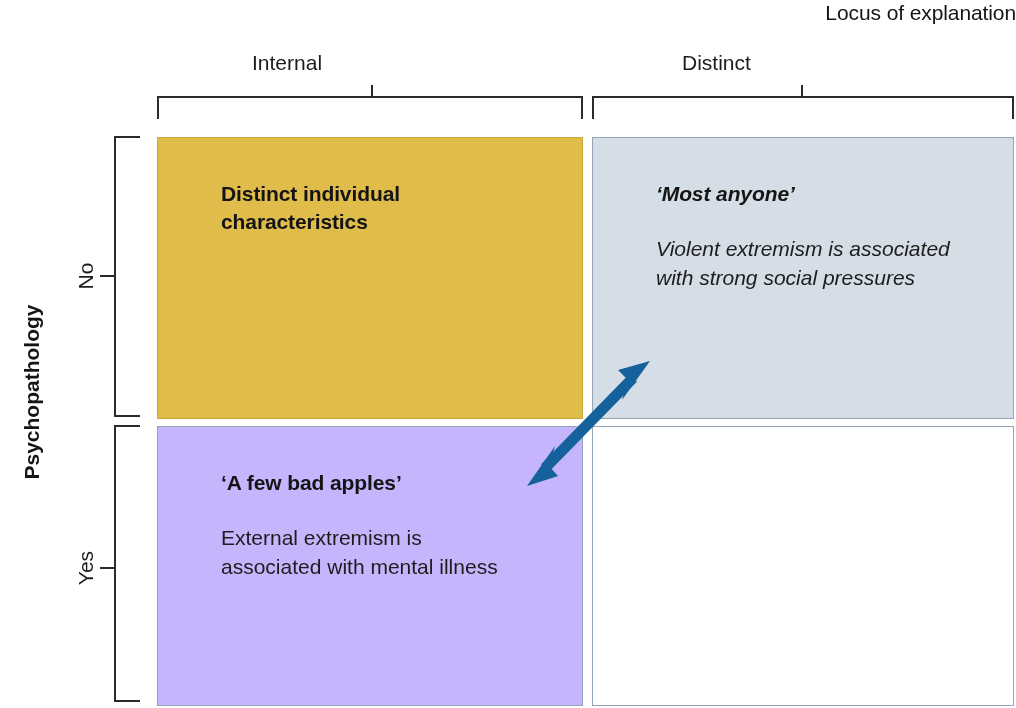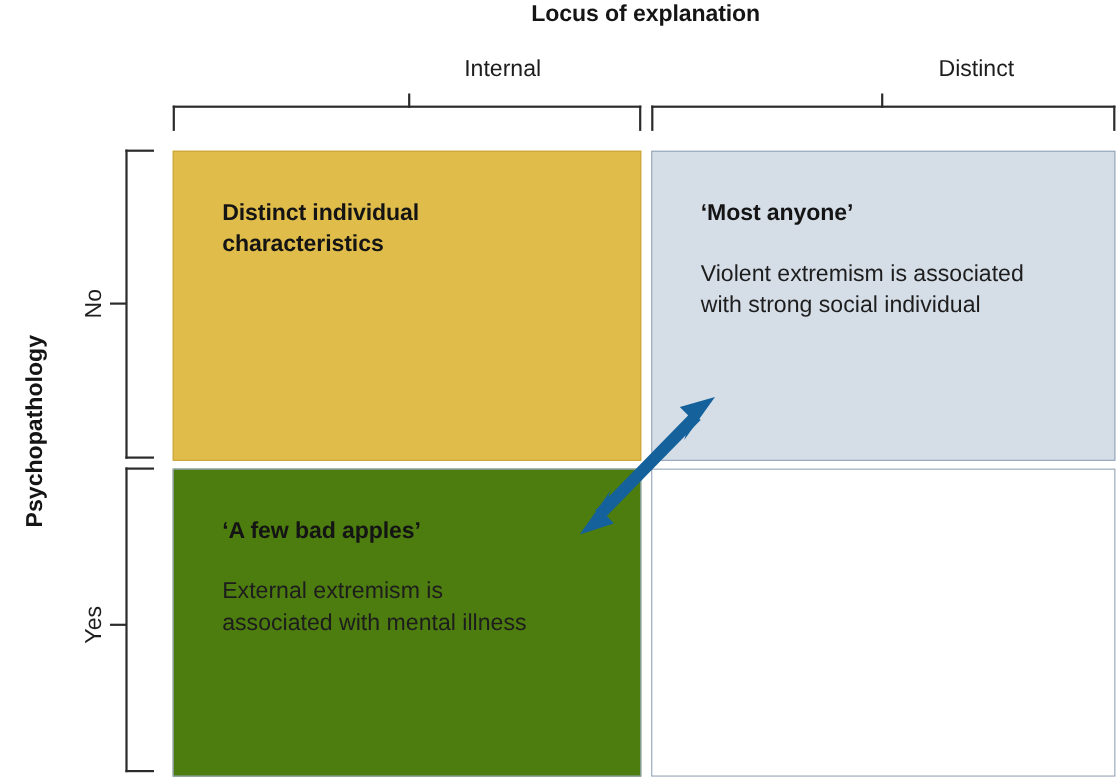--- a/index.html
+++ b/index.html
@@ -20,34 +20,34 @@
     overflow: hidden;
     background: #ffffff;
   }
 
   
   .fig-title {
     position: absolute;
     left: 158px;
     top: 0px;
     width: 858px;
-    text-align: center;
-    font-size: 21px;
-    font-weight: bold;
+    text-align: right;
+    font-size: 21px;
+    font-weight: normal;
     letter-spacing: -0.1px;
     color: #151515;
     line-height: 26px;
   }
   .col-label {
     position: absolute;
     top: 50px;
     font-size: 21px;
     font-weight: normal;
     color: #1d1d1d;
-    text-align: right;
+    text-align: left;
     line-height: 26px;
   }
   .col-label.internal { left: 252px; width: 240px; }
   .col-label.external { left: 682px; width: 240px; }
 
   .row-axis-title {
     position: absolute;
     left: -78px;
     top: 380px;
     width: 220px;
@@ -75,35 +75,35 @@
 
   
   .brk { position: absolute; background: #2b2b2b; }
   .brk-h { height: 2px; }
   .brk-v { width: 2px; }
 
   
   .cell {
     position: absolute;
     box-sizing: border-box;
-    padding: 42px 34px 20px 44px;
+    padding: 42px 34px 20px 63px;
   }
   .cell.tl {
     left: 157px; top: 137px; width: 426px; height: 282px;
     background: #E0BC4A;
     border: 1px solid #C9A63C;
   }
   .cell.tr {
     left: 592px; top: 137px; width: 422px; height: 282px;
     background: #D5DDE7;
     border: 1px solid #93A4B8;
   }
   .cell.bl {
     left: 157px; top: 426px; width: 426px; height: 280px;
-    background: #4d7c0f;
+    background: #c4b5fd;
     border: 1px solid #93A4B8;
   }
   .cell.br {
     left: 592px; top: 426px; width: 422px; height: 280px;
     background: #ffffff;
     border: 1px solid #93A4B8;
   }
   .cell-heading {
     font-size: 21px;
     font-weight: bold;
@@ -115,21 +115,21 @@
   }
   .cell-body {
     font-size: 21px;
     font-weight: normal;
     color: #1d1d1d;
     line-height: 29px;
     margin: 0;
     max-width: 300px;
   }
   .cell.tr .cell-heading,
-  .cell.tr .cell-body { max-width: 310px; }
+  .cell.tr .cell-body { max-width: 310px; font-style: italic; }
 
   
   .arrow-layer {
     position: absolute;
     left: 0; top: 0;
     width: 1016px; height: 708px;
     pointer-events: none;
   }
 </style>
 </head>
@@ -174,21 +174,21 @@
     <div class="brk brk-h" style="left:114px; top:425px; width:26px;"></div>
     <div class="brk brk-h" style="left:114px; top:700px; width:26px;"></div>
   </div>
 
   <div class="cell tl">
     <p class="cell-heading">Distinct individual characteristics</p>
   </div>
 
   <div class="cell tr">
     <p class="cell-heading">‘Most anyone’</p>
-    <p class="cell-body">Violent extremism is associated with strong social individual</p>
+    <p class="cell-body">Violent extremism is associated with strong social pressures</p>
   </div>
 
   <div class="cell bl">
     <p class="cell-heading">‘A few bad apples’</p>
     <p class="cell-body">External extremism is associated with mental illness</p>
   </div>
 
   <div class="cell br">
     <p class="cell-heading"></p>
     <p class="cell-body"></p>

